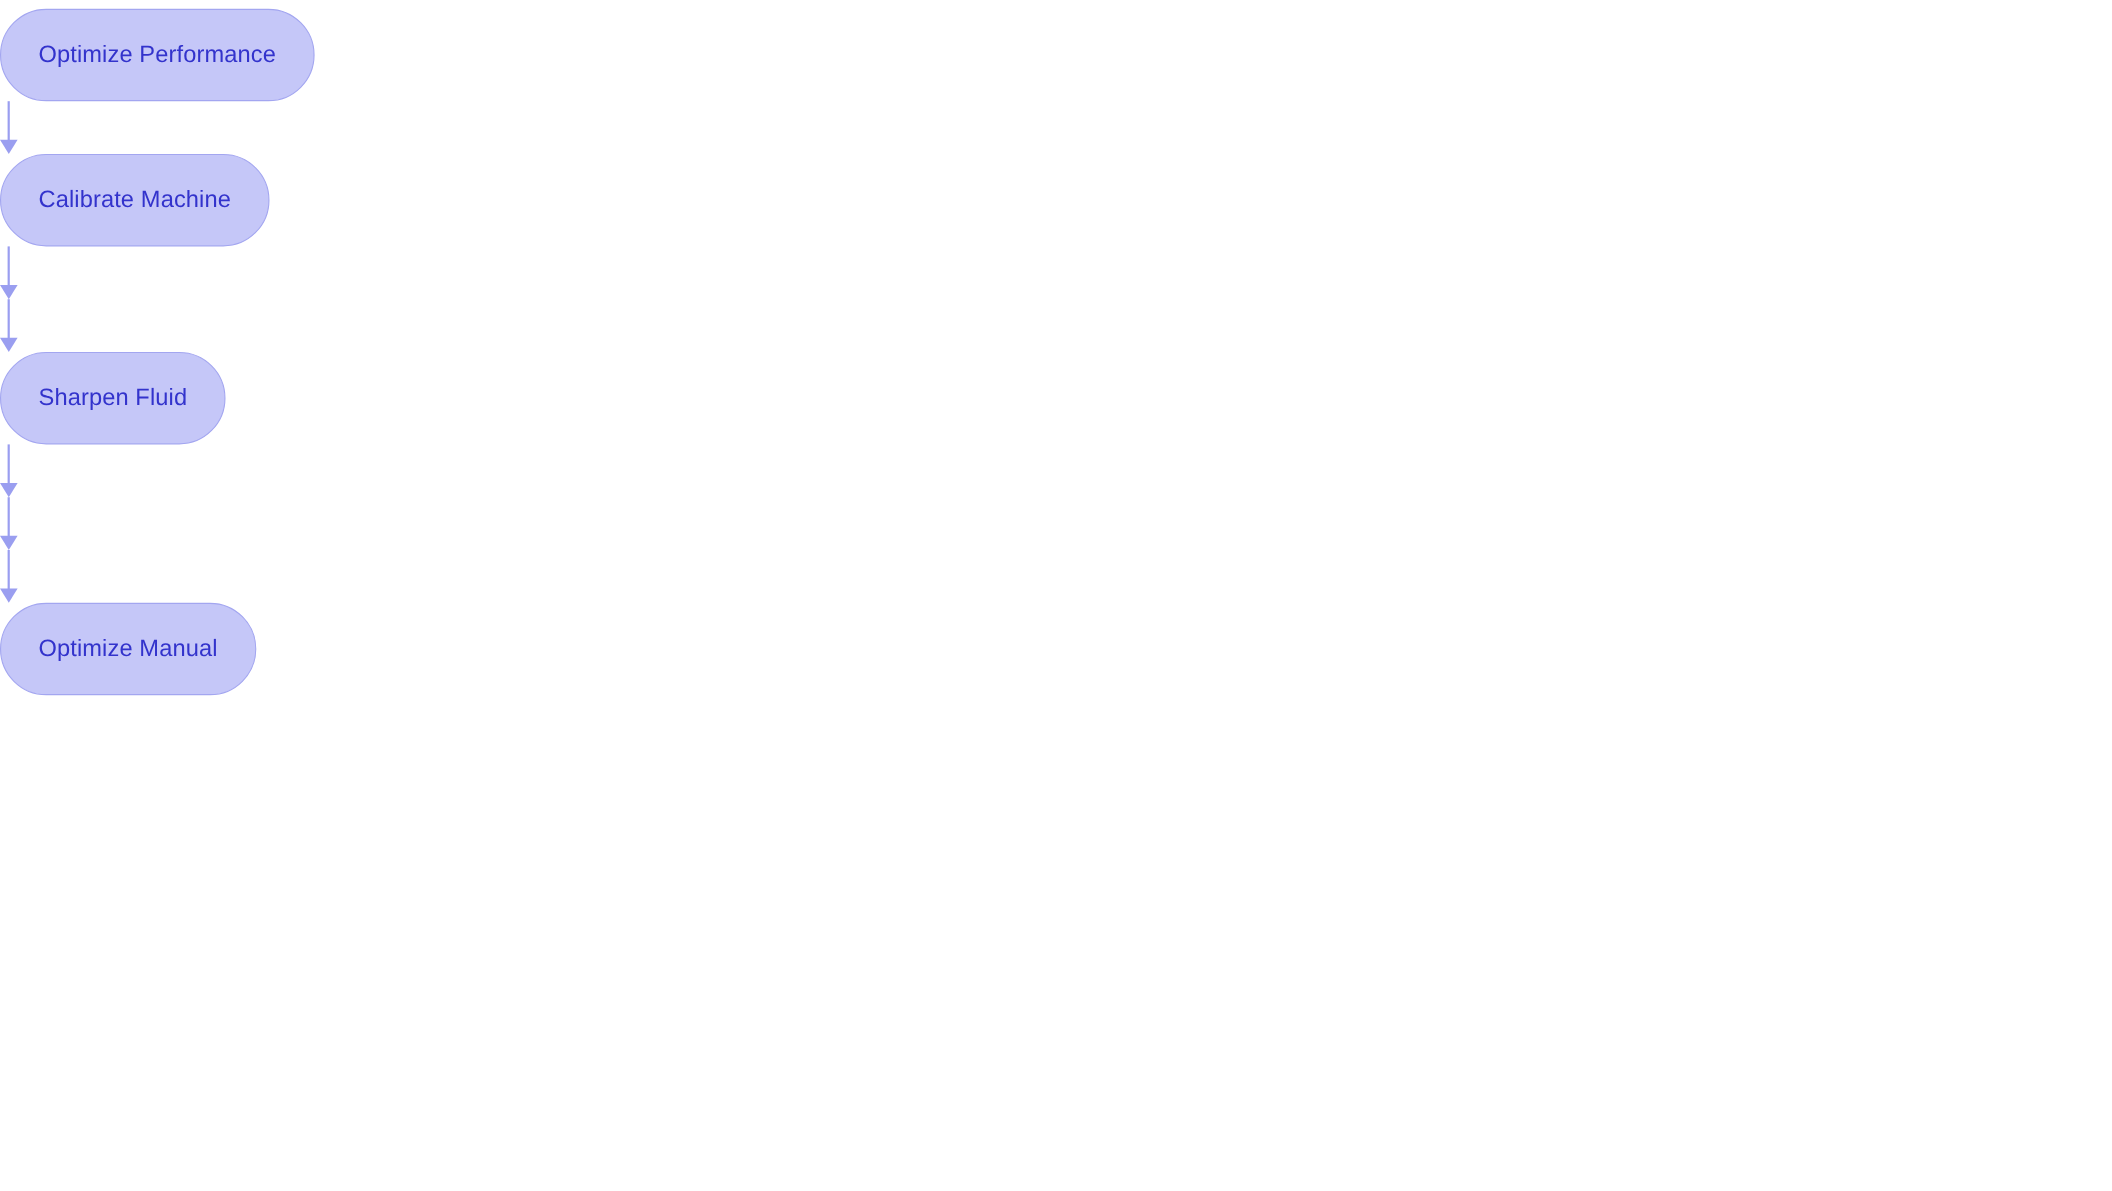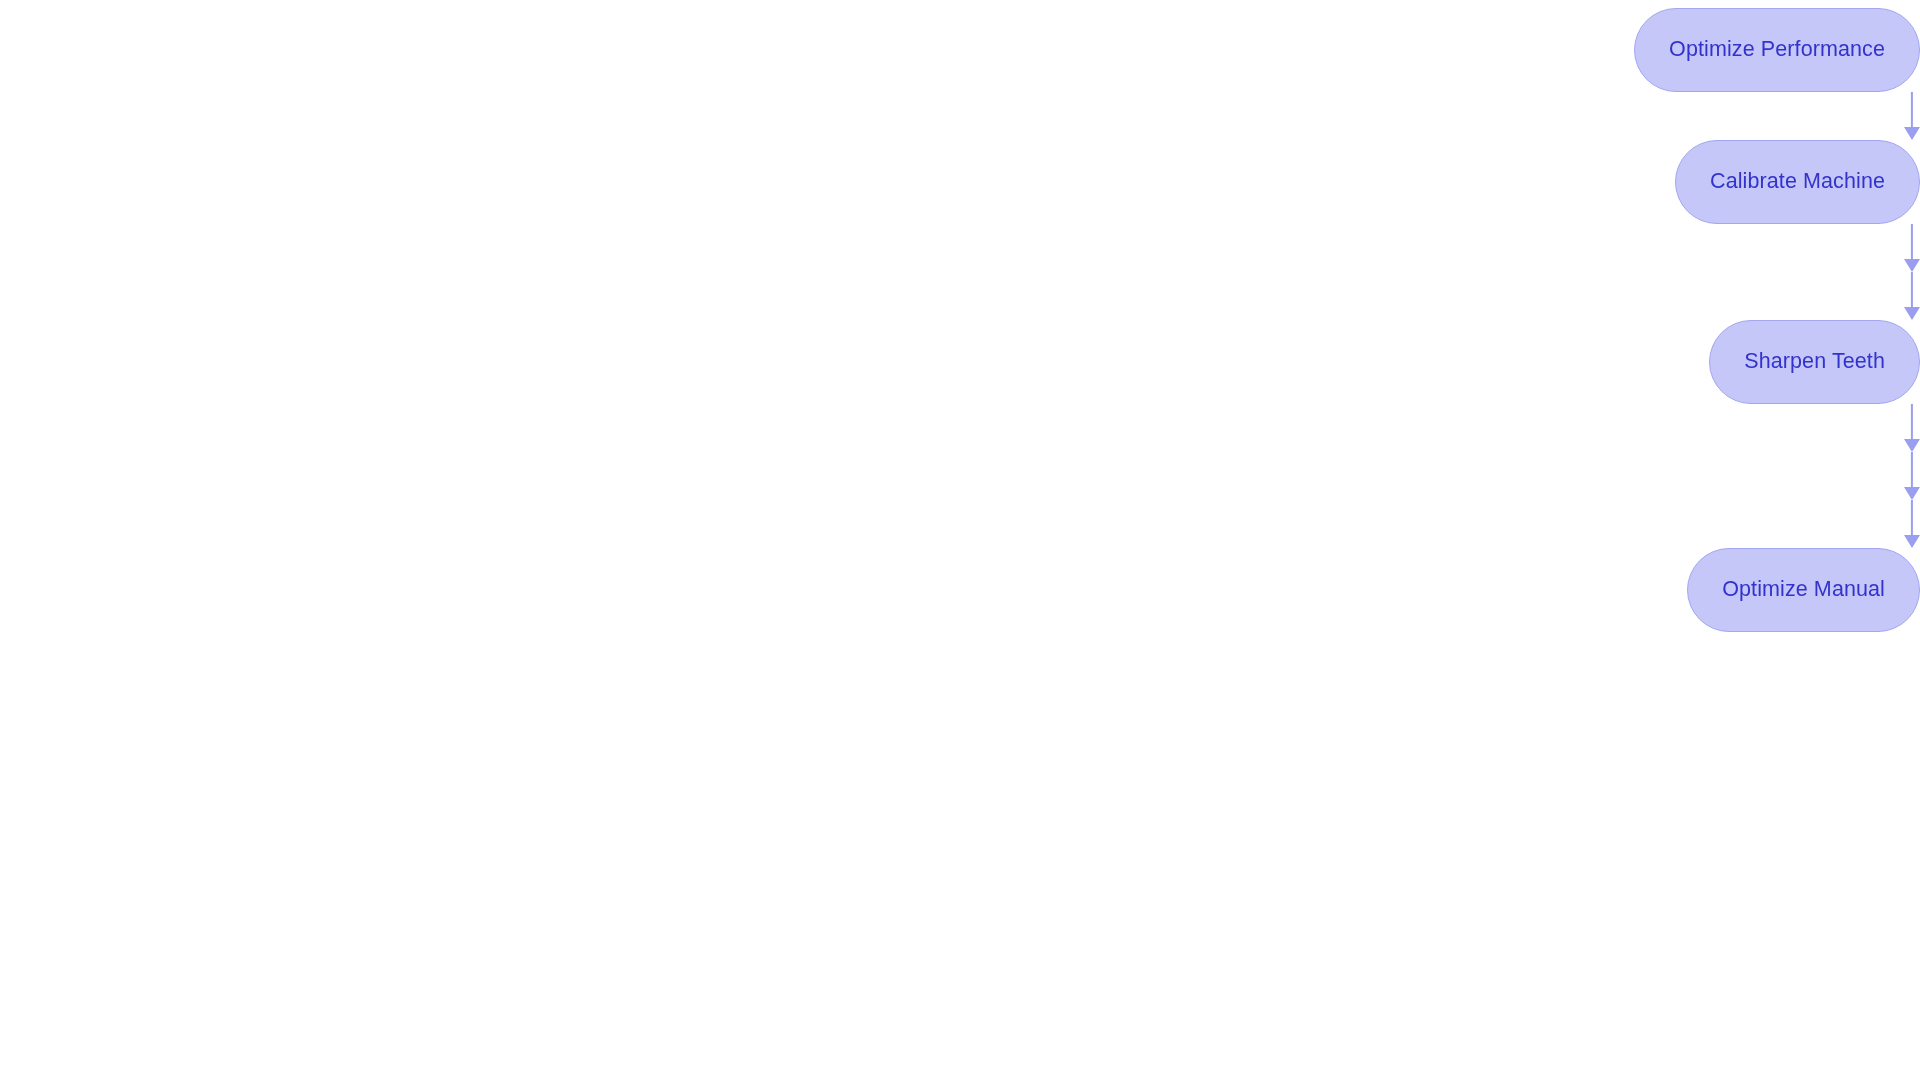--- a/index.html
+++ b/index.html
@@ -21,21 +21,21 @@
     background: #ffffff;
   }
   .flow-column {
     position: absolute;
     left: 0;
     top: 0;
     width: 1920px;
     height: 1083px;
     display: flex;
     flex-direction: column;
-    align-items: flex-end;
+    align-items: flex-start;
     justify-content: flex-start;
     padding-top: 8px;
     box-sizing: border-box;
   }
   .node {
     box-sizing: border-box;
     height: 84px;
     border-radius: 42px;
     background: #c5c7f8;
     border: 1.6px solid #a3a6f0;
@@ -106,21 +106,21 @@
       <span class="conn-head"></span>
     </div>
 
 
     <div class="connector">
       <span class="conn-line"></span>
       <span class="conn-head"></span>
     </div>
 
     <div class="node">
-      <span class="node-label">Sharpen Teeth</span>
+      <span class="node-label">Sharpen Fluid</span>
     </div>
 
     <div class="connector">
       <span class="conn-line"></span>
       <span class="conn-head"></span>
     </div>
 
 
     <div class="connector">
       <span class="conn-line"></span>

